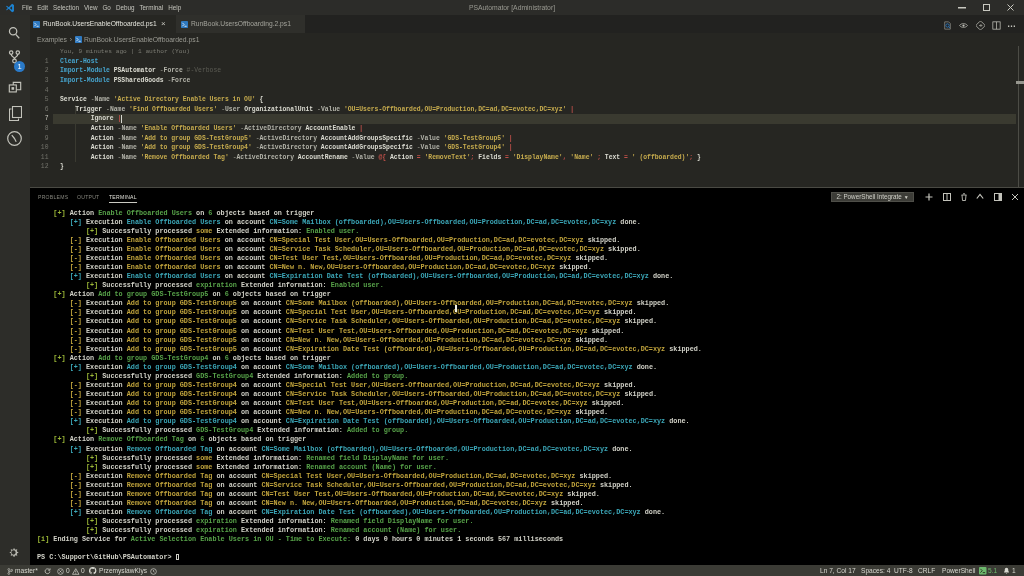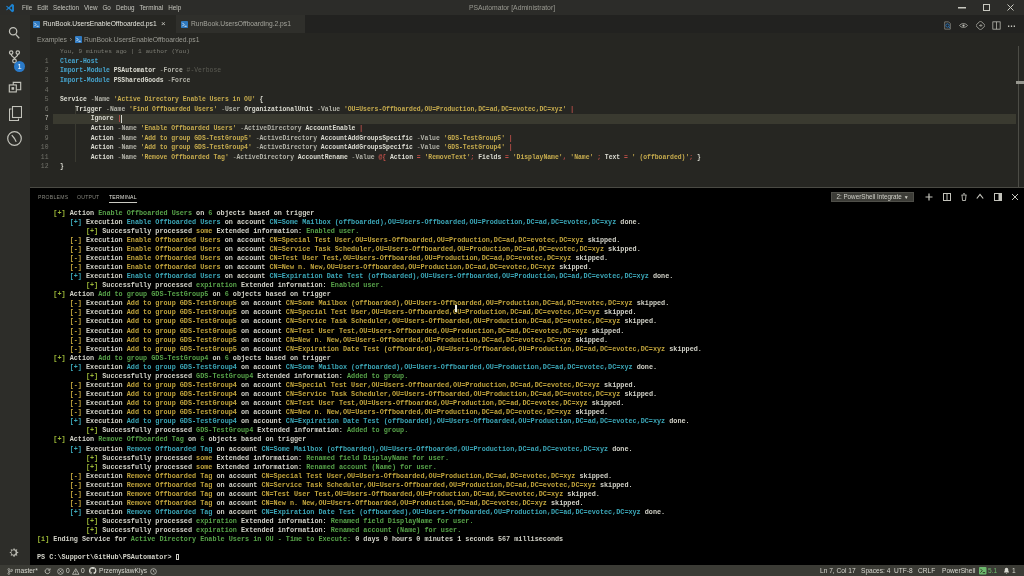--- a/index.html
+++ b/index.html
@@ -221,21 +221,21 @@
         <i class="tc">[+]</i> Execution <i class="tc">Remove Offboarded Tag</i> on account <i class="tc">CN=Some Mailbox (offboarded),OU=Users-Offboarded,OU=Production,DC=ad,DC=evotec,DC=xyz</i> done.
             <i class="tl">[+]</i> Successfully processed <i class="ty">some</i> Extended information: <i class="tg">Renamed field DisplayName for user.</i>
             <i class="tl">[+]</i> Successfully processed <i class="ty">some</i> Extended information: <i class="tg">Renamed account (Name) for user.</i>
         <i class="ty">[-]</i> Execution <i class="ty">Remove Offboarded Tag</i> on account <i class="ty">CN=Special Test User,OU=Users-Offboarded,OU=Production,DC=ad,DC=evotec,DC=xyz</i> skipped.
         <i class="ty">[-]</i> Execution <i class="ty">Remove Offboarded Tag</i> on account <i class="ty">CN=Service Task Scheduler,OU=Users-Offboarded,OU=Production,DC=ad,DC=evotec,DC=xyz</i> skipped.
         <i class="ty">[-]</i> Execution <i class="ty">Remove Offboarded Tag</i> on account <i class="ty">CN=Test User Test,OU=Users-Offboarded,OU=Production,DC=ad,DC=evotec,DC=xyz</i> skipped.
         <i class="ty">[-]</i> Execution <i class="ty">Remove Offboarded Tag</i> on account <i class="ty">CN=New n. New,OU=Users-Offboarded,OU=Production,DC=ad,DC=evotec,DC=xyz</i> skipped.
         <i class="tc">[+]</i> Execution <i class="tc">Remove Offboarded Tag</i> on account <i class="tc">CN=Expiration Date Test (offboarded),OU=Users-Offboarded,OU=Production,DC=ad,DC=evotec,DC=xyz</i> done.
             <i class="tl">[+]</i> Successfully processed <i class="tg">expiration</i> Extended information: <i class="tg">Renamed field DisplayName for user.</i>
             <i class="tl">[+]</i> Successfully processed <i class="tg">expiration</i> Extended information: <i class="tg">Renamed account (Name) for user.</i>
-<i class="tl">[i]</i> Ending Service for <i class="tg">Active Directory Enable Users in OU - Time to Execute:</i> 0 days 0 hours 0 minutes 1 seconds 567 milliseconds
+<i class="tl">[i]</i> Ending Service for <i class="tg">Active Selection Enable Users in OU - Time to Execute:</i> 0 days 0 hours 0 minutes 1 seconds 567 milliseconds
 
 PS C:\Support\GitHub\PSAutomator&gt; <i class="cur"></i></div>
 </div>
 <div id="termsel">2: PowerShell Integrate <span style="font-size:5px">▼</span></div>
 <svg class="icon" style="left:925px;top:192.5px" width="8" height="8" viewBox="0 0 8 8">
     <path d="M4 0.5 V7.5 M0.5 4 H7.5" stroke="#c3c3bb" stroke-width="1.2"></path>
   </svg>
 <svg class="icon" style="left:943px;top:192.5px" width="8" height="8" viewBox="0 0 8 8">
     <rect x="0.5" y="0.5" width="7" height="7" fill="none" stroke="#c3c3bb"></rect>
     <path d="M4 0.5 V7.5" stroke="#c3c3bb"></path>

